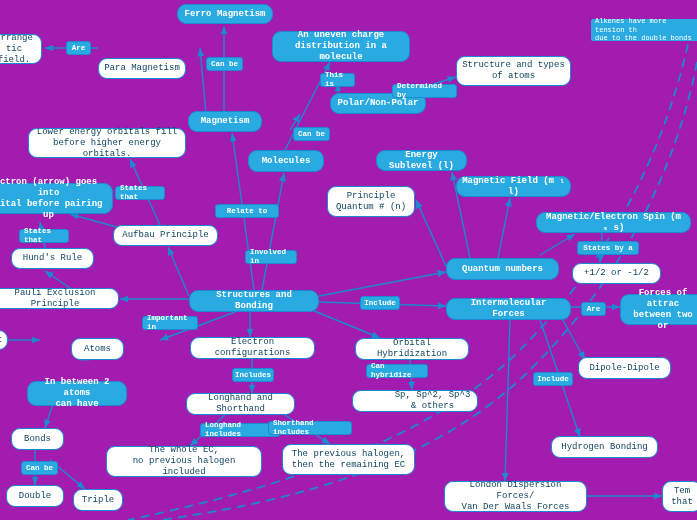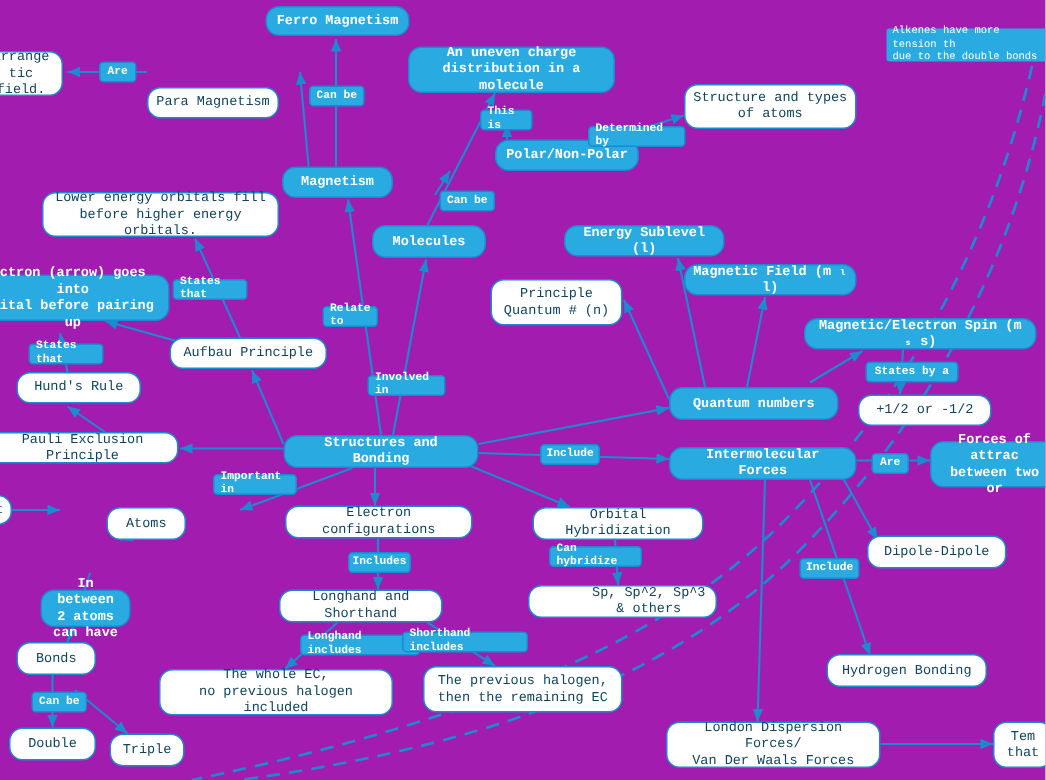--- a/index.html
+++ b/index.html
@@ -148,42 +148,42 @@
       <div class="node" style="left: 98px; top: 38px; width: 88px; height: 21px; margin-top: 20px;">Para Magnetism</div>
       <div class="node filled" style="left: 272px; top: 31px; width: 138px; height: 31px;">An uneven charge
 distribution in a molecule</div>
       <div class="node" style="left: 456px; top: 56px; width: 115px; height: 30px;">Structure and types
 of atoms</div>
       <div class="node filled" style="left: 290px; top: 93px; width: 96px; height: 21px; margin-left: 40px;">Polar/Non-Polar</div>
       <div class="node filled" style="left: 188px; top: 111px; width: 74px; height: 21px;">Magnetism</div>
       <div class="node" style="left: 28px; top: 128px; width: 158px; height: 30px;">Lower energy orbitals fill
 before higher energy orbitals.</div>
       <div class="node filled" style="left: 248px; top: 150px; width: 76px; height: 22px;">Molecules</div>
-      <div class="node filled" style="left: 376px; top: 150px; width: 107px; height: 21px;">Energy Sublevel (l)</div>
+      <div class="node filled" style="left: 376px; top: 150px; width: 91px; height: 21px;">Energy Sublevel (l)</div>
       <div class="node filled" style="left: 456px; top: 176px; width: 115px; height: 21px;">Magnetic Field (m ₗ l)</div>
       <div class="node filled" style="left: -16px; top: 183px; width: 129px; height: 31px;">ctron (arrow) goes into
 bital before pairing up</div>
       <div class="node" style="left: 327px; top: 186px; width: 88px; height: 31px;">Principle
 Quantum # (n)</div>
       <div class="node filled" style="left: 536px; top: 212px; width: 155px; height: 21px;">Magnetic/Electron Spin (m ₛ s)</div>
       <div class="node" style="left: 113px; top: 225px; width: 105px; height: 21px;">Aufbau Principle</div>
       <div class="node" style="left: 11px; top: 248px; width: 83px; height: 21px;">Hund's Rule</div>
       <div class="node" style="left: 572px; top: 263px; width: 89px; height: 21px;">+1/2 or -1/2</div>
       <div class="node filled" style="left: 446px; top: 258px; width: 113px; height: 22px;">Quantum numbers</div>
       <div class="node" style="left: -9px; top: 288px; width: 128px; height: 21px;">Pauli Exclusion Principle</div>
       <div class="node filled" style="left: 189px; top: 290px; width: 130px; height: 22px;">Structures and Bonding</div>
       <div class="node filled" style="left: 446px; top: 298px; width: 125px; height: 22px;">Intermolecular Forces</div>
       <div class="node filled" style="left: 620px; top: 294px; width: 86px; height: 31px;">Forces of attrac
 between two or</div>
       <div class="node" style="left: -14px; top: 330px; width: 22px; height: 20px;">ut</div>
       <div class="node" style="left: 71px; top: 338px; width: 53px; height: 22px;">Atoms</div>
       <div class="node" style="left: 190px; top: 337px; width: 125px; height: 22px;">Electron configurations</div>
       <div class="node" style="left: 355px; top: 338px; width: 114px; height: 22px;">Orbital Hybridization</div>
       <div class="node" style="left: 578px; top: 357px; width: 93px; height: 22px;">Dipole-Dipole</div>
-      <div class="node filled" style="left: 27px; top: 393px; width: 60px; height: 25px;">In between 2 atoms
+      <div class="node filled" style="left: 27px; top: 381px; width: 100px; height: 25px;">In between 2 atoms
 can have</div>
       <div class="node" style="left: 186px; top: 393px; width: 109px; height: 22px;">Longhand and Shorthand</div>
       <div class="node" style="left: 352px; top: 390px; width: 126px; height: 22px; padding-left: 40px;">Sp, Sp^2, Sp^3 &amp; others</div>
       <div class="node" style="left: 11px; top: 428px; width: 53px; height: 22px;">Bonds</div>
       <div class="node" style="left: 551px; top: 436px; width: 107px; height: 22px;">Hydrogen Bonding</div>
       <div class="node" style="left: 106px; top: 446px; width: 156px; height: 31px;">The whole EC,
 no previous halogen included</div>
       <div class="node" style="left: 282px; top: 444px; width: 133px; height: 31px;">The previous halogen,
 then the remaining EC</div>
       <div class="node" style="left: 444px; top: 481px; width: 143px; height: 31px;">London Dispersion Forces/
@@ -193,21 +193,21 @@
       <div class="node" style="left: 6px; top: 485px; width: 58px; height: 22px;">Double</div>
       <div class="node" style="left: 73px; top: 489px; width: 50px; height: 22px;">Triple</div>
     </div>
   <div id="labels">
       <div class="label" style="left: 206px; top: 57px; width: 37px; height: 14px;">Can be</div>
       <div class="label" style="left: 66px; top: 41px; width: 25px; height: 14px;">Are</div>
       <div class="label" style="left: 320px; top: 73px; width: 35px; height: 14px;">This is</div>
       <div class="label" style="left: 392px; top: 84px; width: 65px; height: 14px;">Determined by</div>
       <div class="label" style="left: 293px; top: 127px; width: 37px; height: 14px;">Can be</div>
       <div class="label" style="left: 115px; top: 186px; width: 50px; height: 14px;">States that</div>
-      <div class="label" style="left: 215px; top: 204px; width: 37px; height: 14px;">Relate to</div>
+      <div class="label" style="left: 215px; top: 204px; width: 64px; height: 14px;">Relate to</div>
       <div class="label" style="left: 577px; top: 241px; width: 62px; height: 14px;">States by a</div>
       <div class="label" style="left: 19px; top: 229px; width: 50px; height: 14px;">States that</div>
       <div class="label" style="left: 245px; top: 250px; width: 52px; height: 14px;">Involved in</div>
       <div class="label" style="left: 360px; top: 296px; width: 40px; height: 14px;">Include</div>
       <div class="label" style="left: 581px; top: 302px; width: 25px; height: 14px;">Are</div>
       <div class="label" style="left: 142px; top: 316px; width: 56px; height: 14px;">Important in</div>
       <div class="label" style="left: 232px; top: 368px; width: 42px; height: 14px;">Includes</div>
       <div class="label" style="left: 366px; top: 364px; width: 62px; height: 14px;">Can hybridize</div>
       <div class="label" style="left: 533px; top: 372px; width: 40px; height: 14px;">Include</div>
       <div class="label" style="left: 200px; top: 423px; width: 80px; height: 14px;">Longhand includes</div>

